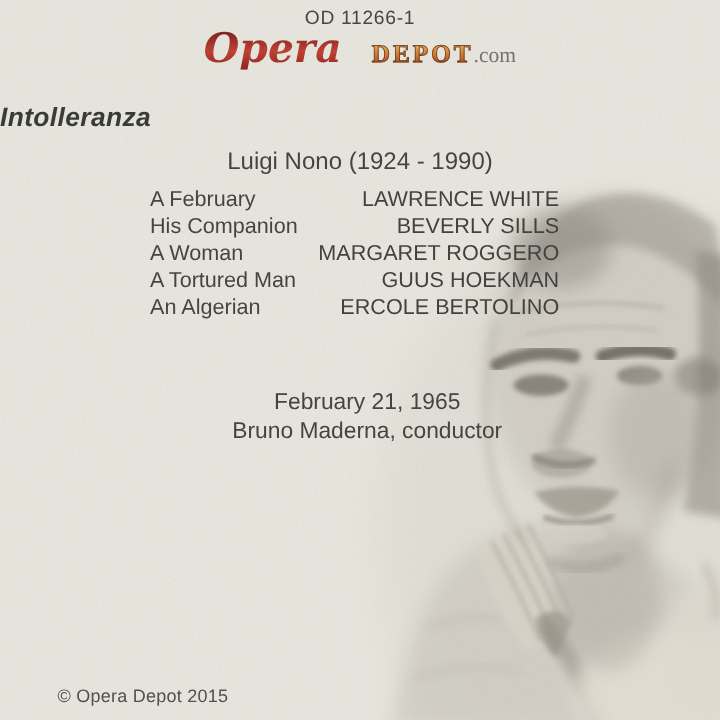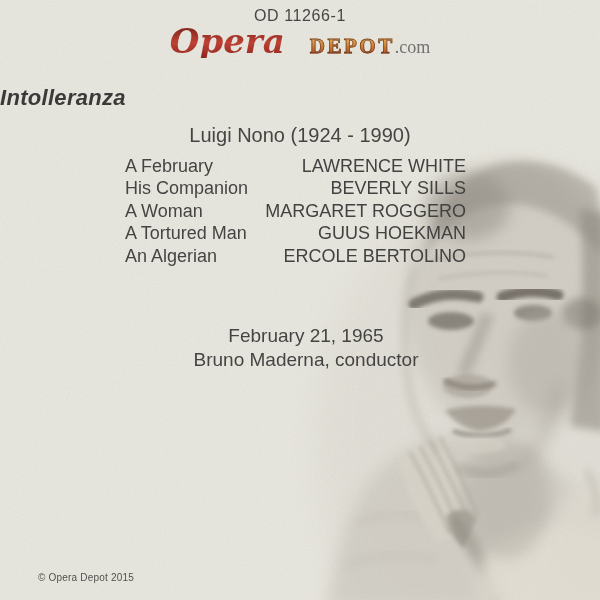--- a/index.html
+++ b/index.html
@@ -68,22 +68,22 @@
     font-size:18px;line-height:22.4px;
   }
   .cast-row{display:flex;justify-content:space-between;}
   .cast-role{text-align:left;color:#3d3d3d;}
   .cast-performer{text-align:right;color:#3a3a3a;}
   .performance{
     position:absolute;top:324px;left:0;width:612px;
     text-align:center;font-size:19px;line-height:24px;color:#3d3d3d;
   }
   .copyright{
-    position:absolute;top:572px;left:38px;
-    font-size:10px;color:#4a4a4a;letter-spacing:.2px;
+    position:absolute;top:572px;left:48px;
+    font-size:15px;color:#4a4a4a;letter-spacing:.2px;
   }
 </style>
 </head>
 <body>
 
 <div class="cover">
 
   <svg class="layer photo" viewBox="0 0 600 600" aria-hidden="true">
     <defs>
       <filter id="b2" x="-40%" y="-40%" width="180%" height="180%">

